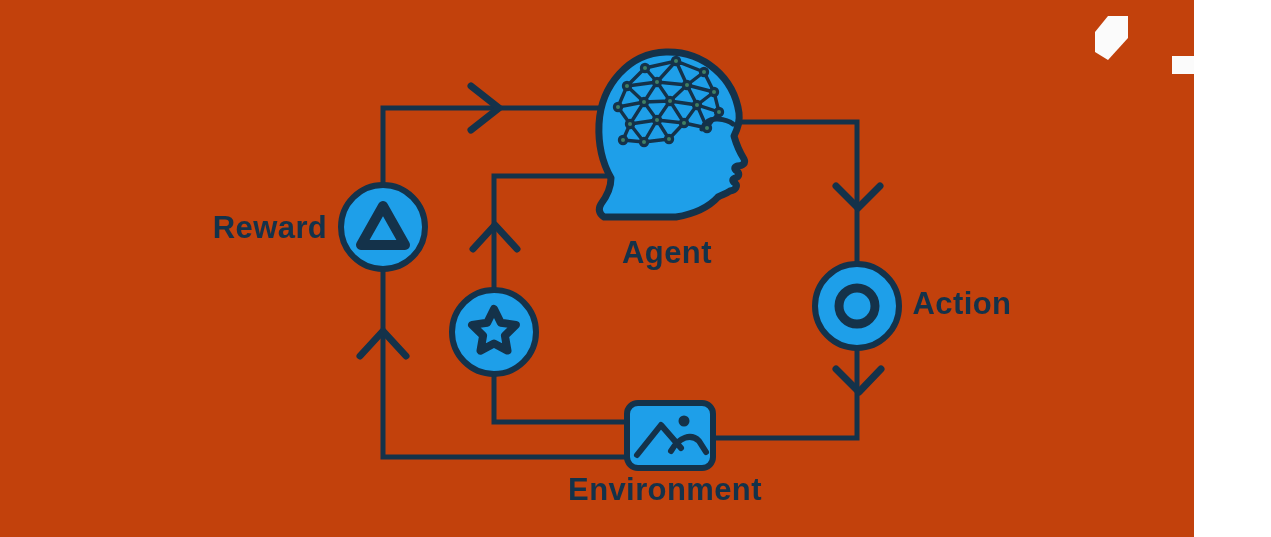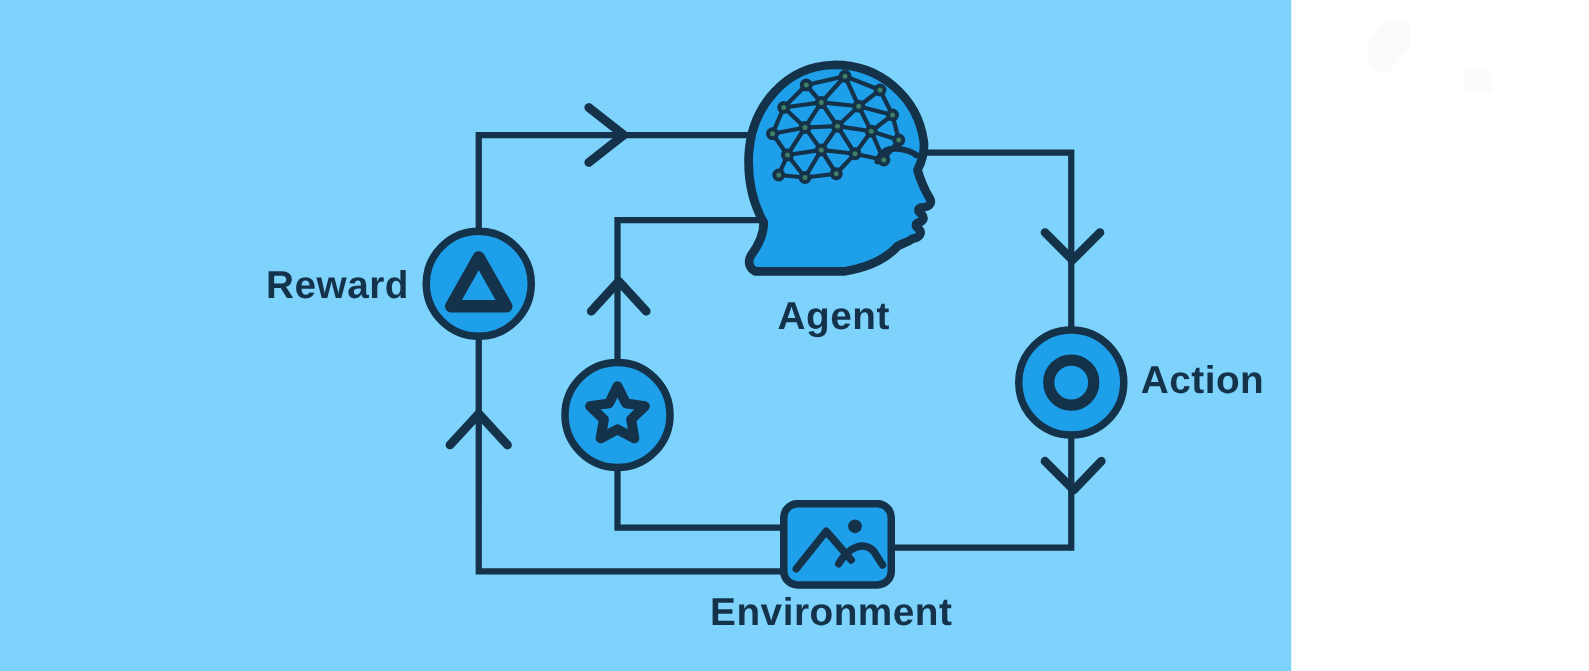--- a/index.html
+++ b/index.html
@@ -6,23 +6,23 @@
     margin: 0;
     padding: 0;
     background: #ffffff;
     width: 1271px;
     height: 537px;
     overflow: hidden;
     font-family: "Liberation Sans", sans-serif;
   }
   .stage {
     position: relative;
-    width: 1033px;
+    width: 1194px;
     height: 537px;
-    background: #7dd3fc;
+    background: #c2410c;
   }
   svg { display: block; }
   .flow-line {
     fill: none;
     stroke: #14324A;
     stroke-width: 5;
     stroke-linejoin: miter;
   }
   .chevron {
     fill: none;

